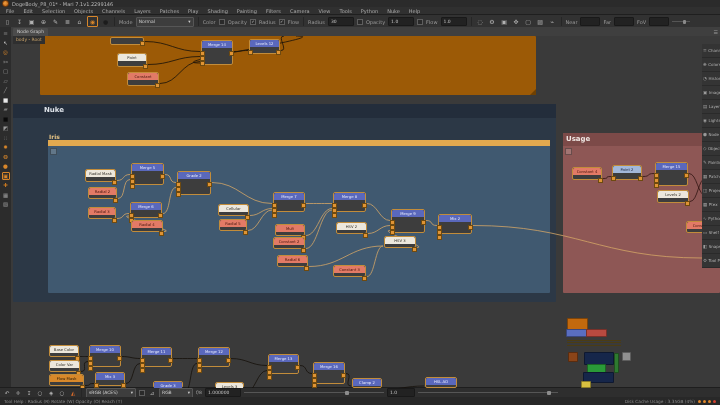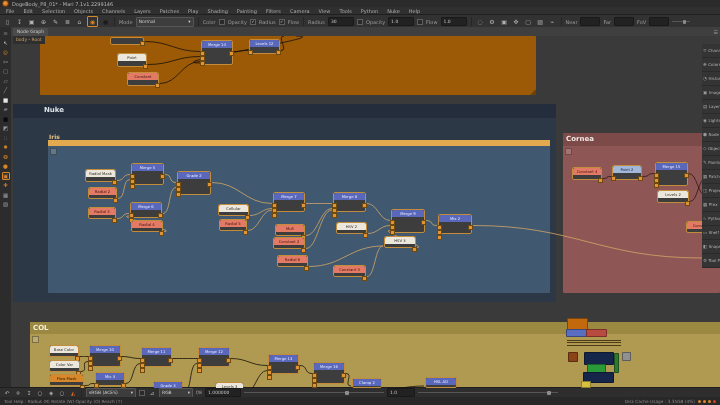--- a/index.html
+++ b/index.html
@@ -231,30 +231,25 @@
         <div class="bd-band" style="top: 0px; height: 14px; background: rgb(35, 45, 59);"></div>
         <div class="bd-label" style="left: 31px; top: 2px; font-size: 7px; color: rgb(221, 226, 232);">Nuke</div>
       </div>
       <div class="backdrop" style="left: 37px; top: 104px; width: 502px; height: 153px; background: rgb(64, 89, 112);">
         <div class="bd-band" style="top: 0px; height: 6px; background: rgb(226, 169, 79);"></div>
         <div class="bd-label" style="left: 1px; top: -7px; font-size: 6px; color: rgb(231, 196, 132);">Iris</div>
         <div class="bd-box" style="left: 2px; top: 8px;"></div>
       </div>
       <div class="backdrop" style="left: 552px; top: 97px; width: 157px; height: 160px; background: rgb(142, 87, 85);">
         <div class="bd-band" style="top: 0px; height: 13px; background: rgb(124, 74, 72);"></div>
-        <div class="bd-label" style="left: 3px; top: 2px; font-size: 7px; color: rgb(239, 230, 226);">Cornea</div>
+        <div class="bd-label" style="left: 3px; top: 2px; font-size: 7px; color: rgb(239, 230, 226);">Usage</div>
         <div class="bd-box" style="left: 2px; top: 15px;"></div>
       </div>
       <div class="backdrop" style="left: 29px; top: 0px; width: 496px; height: 59px; background: rgb(156, 90, 6);">
         <div class="bd-corner" style="border-width: 0px 0px 6px 6px; border-color: transparent transparent rgb(110, 64, 2);"></div>
-      </div>
-      <div class="backdrop" style="left: 19px; top: 286px; width: 690px; height: 66px; background: rgb(176, 153, 80);">
-        <div class="bd-band" style="top: 0px; height: 12px; background: rgb(156, 137, 65);"></div>
-        <div class="bd-label" style="left: 3px; top: 2px; font-size: 7px; color: rgb(242, 236, 216);">COL</div>
-        <div class="bd-box" style="left: 2px; top: 14px;"></div>
       </div>
       <svg class="wires" width="709" height="352">
         <path d="M134,5.5 C158.75,5.5 164.25,15.5 189,15.5" fill="none" stroke="#15100a" stroke-width="0.8"></path>
         <path d="M137,28.5 C160.4,28.5 165.6,20.5 189,20.5" fill="none" stroke="#15100a" stroke-width="0.8"></path>
         <path d="M149,47.5 C167,47.5 171,25.5 189,25.5" fill="none" stroke="#15100a" stroke-width="0.8"></path>
         <path d="M223,15.5 C231,15.5 229,14.5 237,14.5" fill="none" stroke="#15100a" stroke-width="0.8"></path>
         <path d="M270,14.5 C278,14.5 265,0 273,0" fill="none" stroke="#15100a" stroke-width="0.8"></path>
         <path d="M285,0 C328.2,0 145.8,27 189,27" fill="none" stroke="#15100a" stroke-width="0.8"></path>
         <path d="M106,144.5 C114,144.5 111,138.5 119,138.5" fill="none" stroke="#d4a666" stroke-width="0.8"></path>
         <path d="M107,162.5 C115,162.5 111,143.5 119,143.5" fill="none" stroke="#d4a666" stroke-width="0.8"></path>

